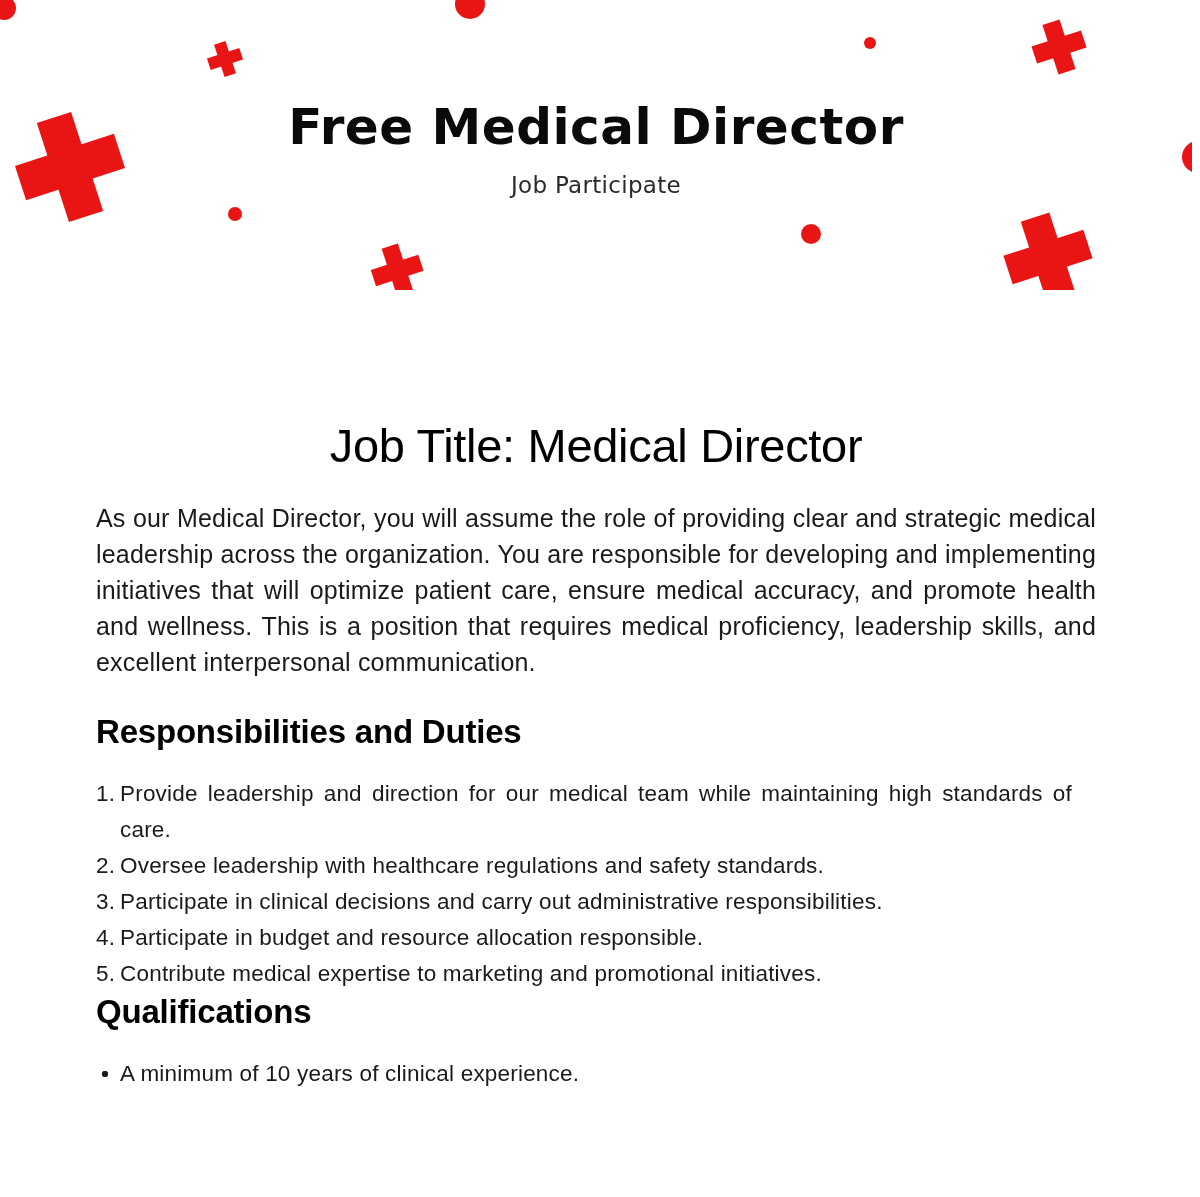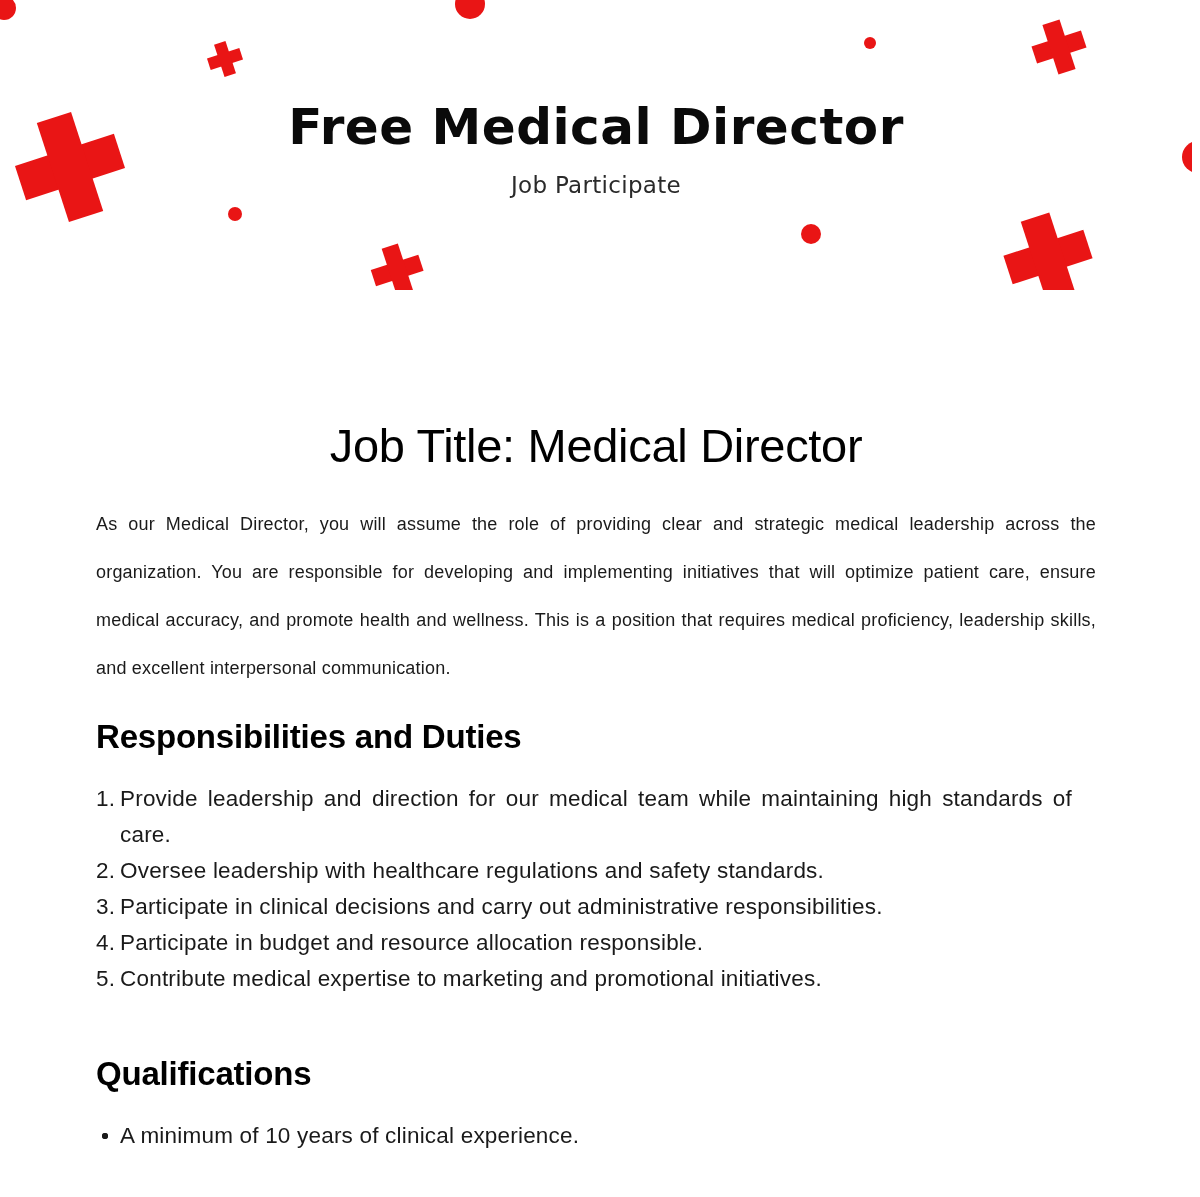--- a/index.html
+++ b/index.html
@@ -22,28 +22,28 @@
       font-family: "DejaVu Sans", sans-serif; font-size: 23px; color: #2a2a2a;
       letter-spacing: 0.3px;
     }
 
     .content { position: absolute; left: 96px; top: 418px; width: 1000px; }
     .job-title {
       text-align: center; font-size: 47px; font-weight: normal; letter-spacing: -0.3px;
       line-height: 56px; color: #000;
     }
     .intro {
-      margin-top: 26px; font-size: 18px; line-height: 48px; text-align: justify;
+      margin-top: 26px; font-size: 25px; line-height: 36px; text-align: justify;
       color: #1a1a1a; letter-spacing: 0.2px;
     }
     .section-heading {
       font-size: 33px; font-weight: bold; line-height: 40px; color: #000; letter-spacing: -0.2px;
     }
-    .resp-heading { margin-top: 25px; }
-    .qual-heading { margin-top: 57px; }
+    .resp-heading { margin-top: 32px; }
+    .qual-heading { }
     ol.resp, ul.qual { list-style: none; }
     ol.resp { margin-top: 24px; width: 976px; }
     ol.resp li, ul.qual li {
       position: relative; padding-left: 24px; font-size: 22.5px; line-height: 36px;
       color: #1a1a1a; text-align: justify; letter-spacing: 0.2px;
     }
     ol.resp li .num { position: absolute; left: 0; top: 0; }
     ul.qual { margin-top: 24px; }
     ul.qual li .bullet {
       position: absolute; left: 6px; top: 15px; width: 6px; height: 6px; border-radius: 50%;

